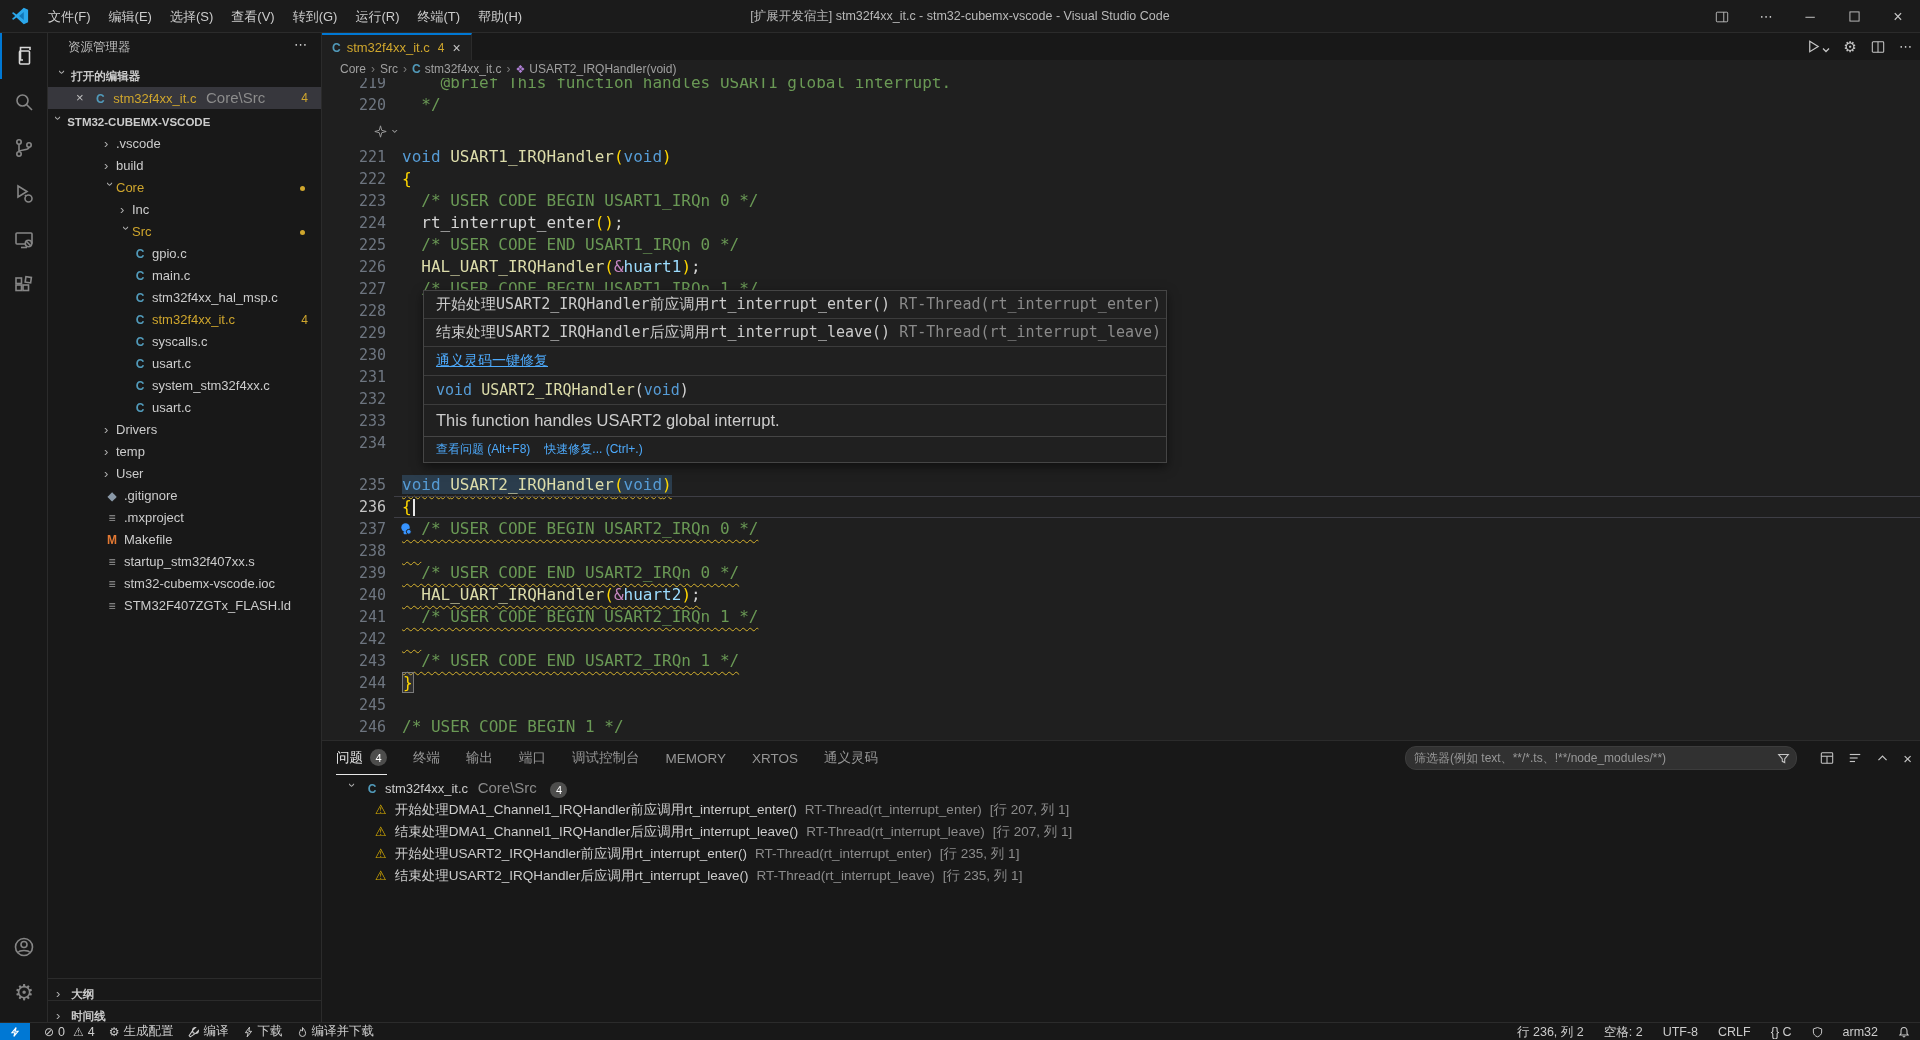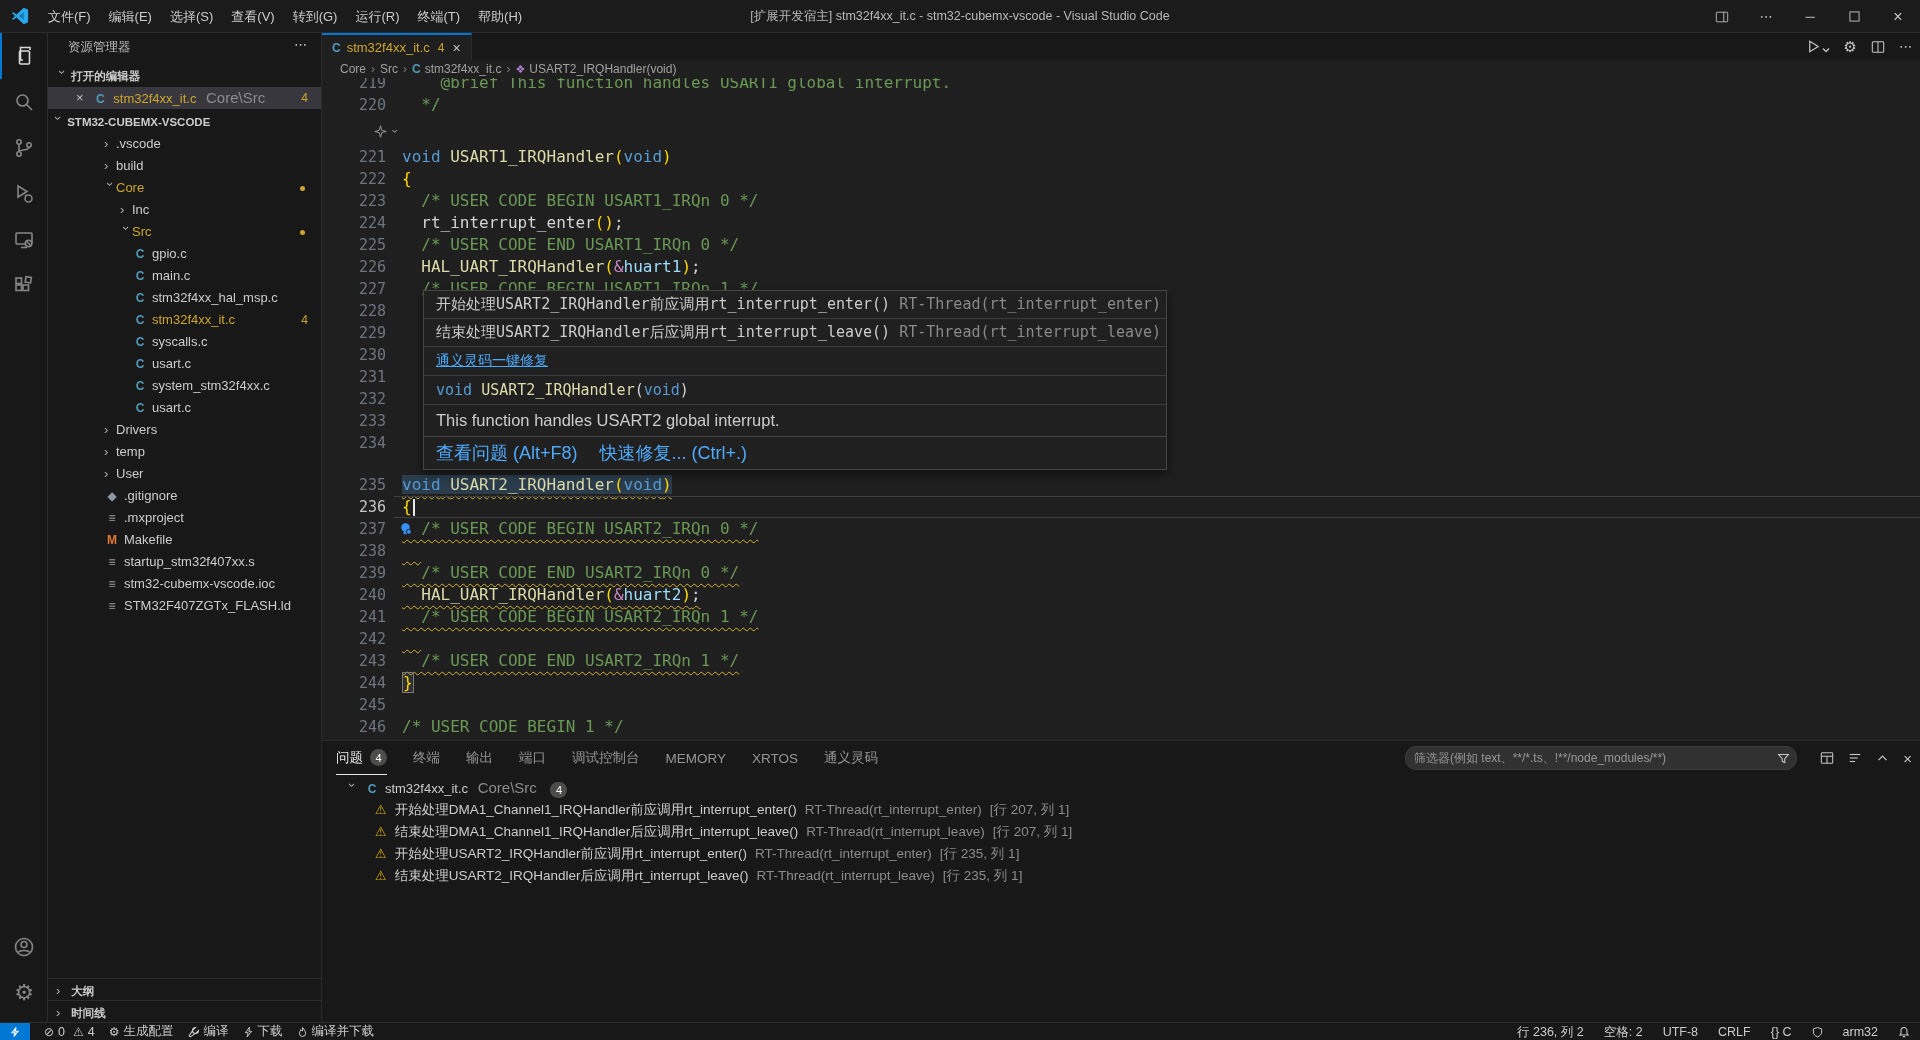--- a/index.html
+++ b/index.html
@@ -42,21 +42,21 @@
   .numbadge { position:absolute; right:13px; color:#cfa62d; font-size:12px; }
   .dotbadge { position:absolute; right:16px; top:9px; width:5px; height:5px; border-radius:50%; background:#cfa62d; }
   #tree { position:absolute; left:0; top:100px; width:100%; }
   .trow { position:relative; height:22px; line-height:22px; white-space:nowrap; }
   .trow .ficon { display:inline-block; width:16px; text-align:center; margin-right:4px; font-size:12px; }
   .fi-c { color:#519aba; font-weight:bold; }
   .fi-m { color:#e37933; font-weight:bold; }
   .fi-git { color:#8a99a8; font-size:10px; }
   .fi-file { color:#9d9d9d; }
   .sb-bottom { position:absolute; bottom:0; left:0; width:100%; }
-  .sb-brow { height:22px; line-height:24px; border-top:1px solid #2b2b2b; padding-left:8px;
+  .sb-brow { height:22px; line-height:30px; border-top:1px solid #2b2b2b; padding-left:8px;
     font-weight:bold; font-size:11.5px; color:#cccccc; }
 
   
   .editorcol { position:absolute; left:322px; top:33px; width:1598px; height:989px; background:#1f1f1f; }
   .tabbar { position:absolute; left:0; top:0; width:100%; height:27px; background:#181818; display:flex; }
   .tab { position:relative; height:27px; background:#1f1f1f; border-top:2px solid #0078d4;
     border-right:1px solid #2b2b2b; display:flex; align-items:center; padding:0 10px; font-size:13px; }
   .tab .cicon { margin-right:6px; }
   .tab-badge { color:#cfa62d; margin:0 8px 0 8px; font-size:12px; }
   .tab-close { color:#c5c5c5; font-size:14px; }
@@ -90,22 +90,22 @@
   
   .popup { position:absolute; left:89px; top:212px; width:744px; background:#202020;
     border:1px solid #454545; box-shadow:0 4px 10px rgba(0,0,0,0.5); z-index:5; font-size:15px; }
   .pop-row { padding:4px 12px; border-bottom:1px solid #3c3c3c; font-family:"DejaVu Sans Mono",monospace;
     color:#cccccc; white-space:nowrap; overflow:hidden; }
   .pop-src { color:#8a8a8a; }
   .pop-link { font-family:"Liberation Sans","DejaVu Sans",sans-serif; font-size:14px; padding:5px 12px; }
   .pop-link span { color:#4daafc; text-decoration:underline; }
   .pop-sig { padding:5px 12px; }
   .pop-desc { font-family:"Liberation Sans","DejaVu Sans",sans-serif; font-size:16.5px; padding:6px 12px; border-bottom:none; }
-  .pop-actions { border-top:1px solid #454545; background:#202020; padding:4px 12px; display:flex; gap:22px;
-    font-size:18px; font-family:"Liberation Sans","DejaVu Sans",sans-serif; }
+  .pop-actions { border-top:1px solid #454545; background:#202020; padding:4px 12px; display:flex; gap:14px;
+    font-size:12px; font-family:"Liberation Sans","DejaVu Sans",sans-serif; }
   .pop-actions span { color:#4daafc; }
 
   .ruler { position:absolute; right:2px; top:0; width:8px; height:662px; }
   .rmark { position:absolute; right:0; width:7px; height:3px; background:#d5b12e; }
   .rmark.orange { height:6px; background:#d18616; }
 
   
   .panel { position:absolute; left:0; top:707px; width:100%; height:282px; background:#181818;
     border-top:1px solid #2b2b2b; }
   .panel-tabs { position:absolute; left:14px; top:0; height:34px; display:flex; align-items:center; gap:26px; }

